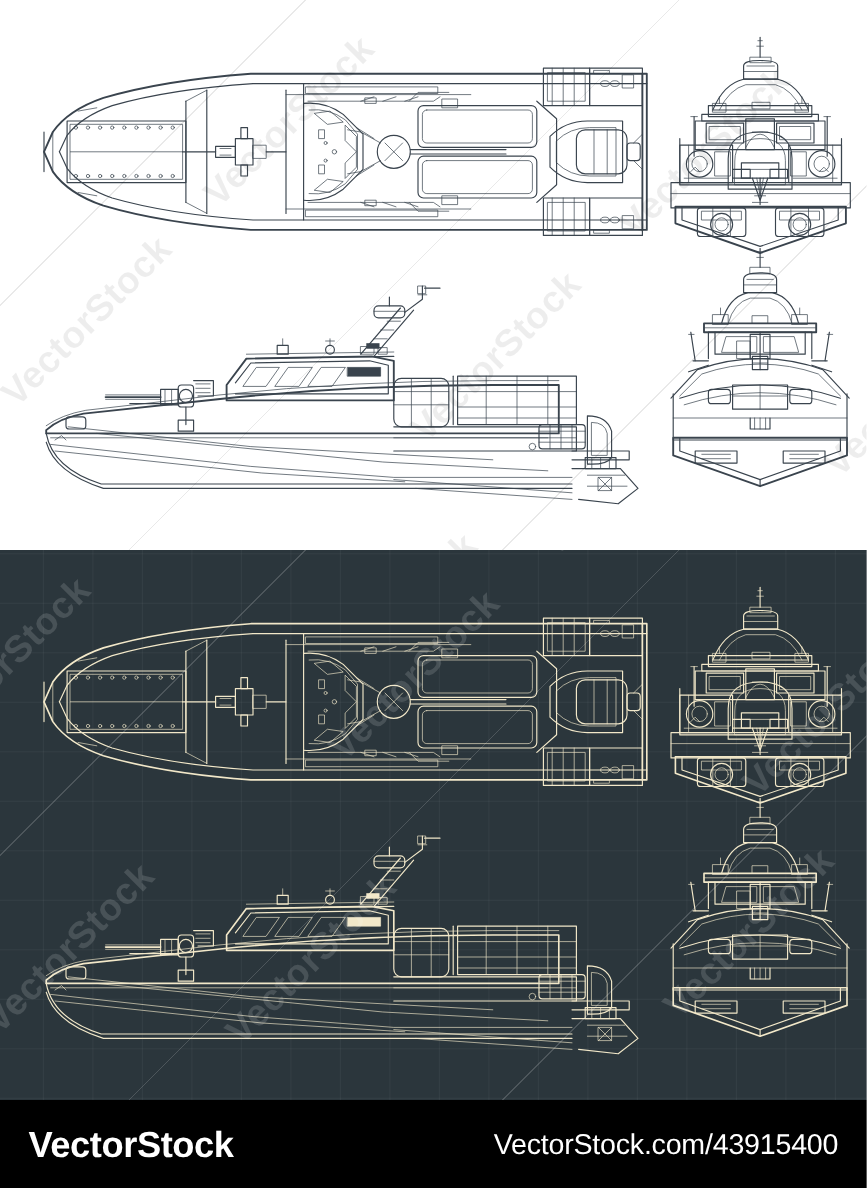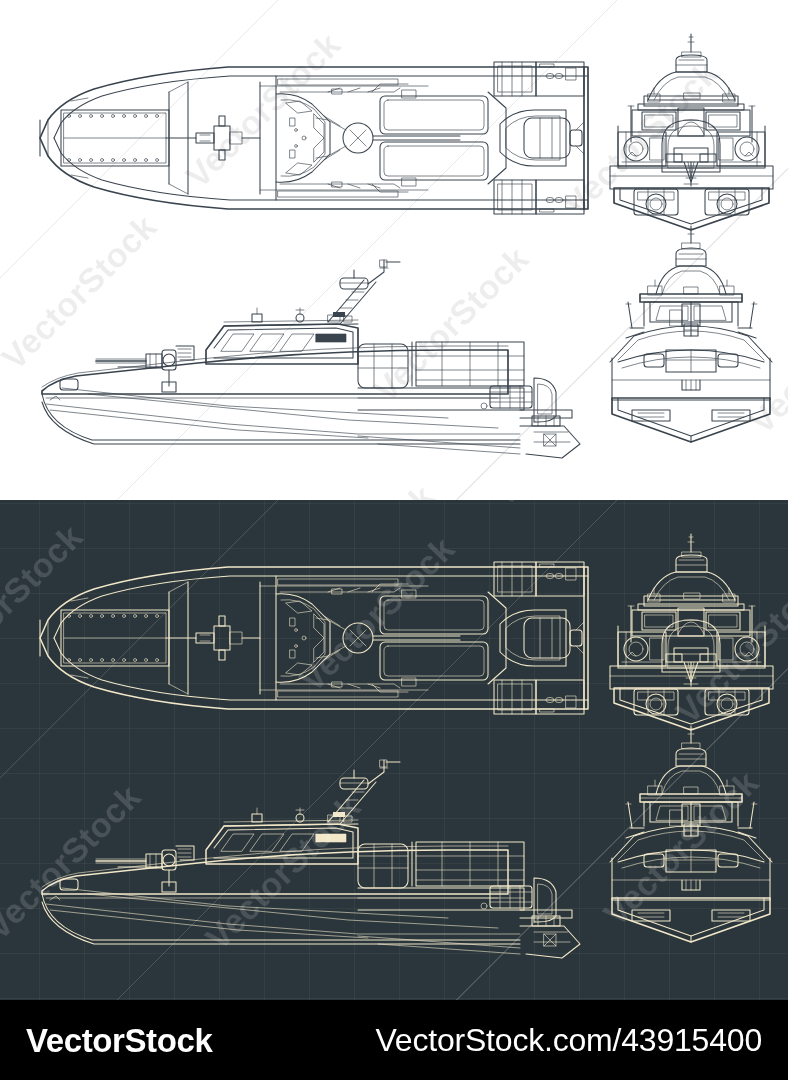--- a/index.html
+++ b/index.html
@@ -46,21 +46,21 @@
   
   .bp .ln{stroke:#f2e8c9;}
   .bp .ln-t{stroke:#f2e8c9;stroke-width:.6;}
   .bp .ln-h{stroke:#f2e8c9;stroke-width:1.5;}
   .bp .fl{fill:#f2e8c9;}
 
   
   #footer-bar{display:flex;align-items:center;justify-content:space-between;
               padding:0 26px;box-sizing:border-box;}
   .brand{color:#ffffff;font-size:33px;font-weight:700;letter-spacing:-.4px;line-height:1;}
-  .url{color:#ffffff;font-size:32px;font-weight:400;letter-spacing:-.2px;line-height:1;}
+  .url{color:#ffffff;font-size:26px;font-weight:400;letter-spacing:-.2px;line-height:1;}
 </style>
 </head>
 <body>
 
 <div class="page">
 
   <div class="panel" id="panel-light">
 
     <div class="dwg" style="left:28px;top:48px;">
       <svg width="560" height="180" viewBox="0 0 560 180">

